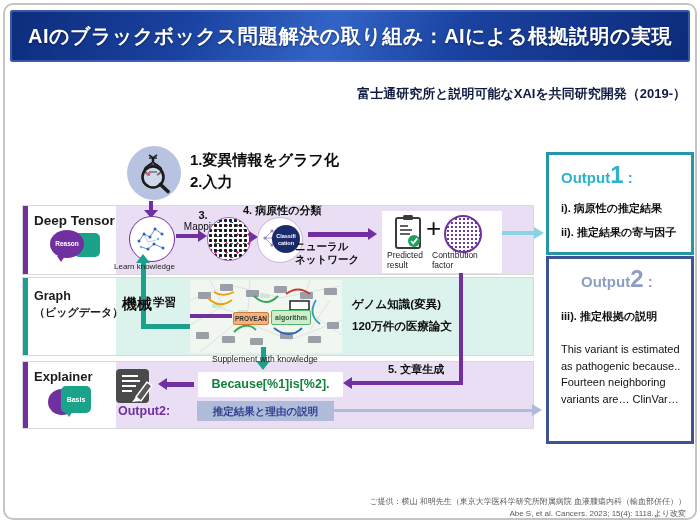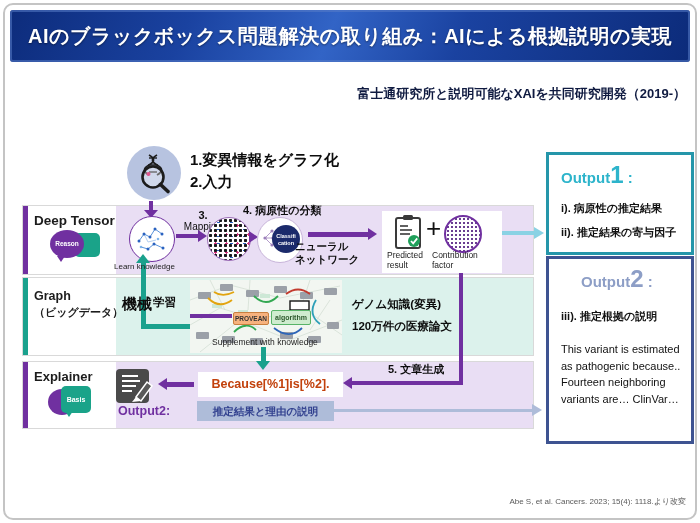--- a/index.html
+++ b/index.html
@@ -68,21 +68,21 @@
   
   #kg-image{left:190px;top:280px;width:152px;height:73px;}
   .badge{font-weight:bold;text-align:center;border-radius:2px;}
   #provean-badge{left:233px;top:312px;width:34px;height:11px;background:#f6b27e;border:1px solid #c97f3f;
     font-size:6.5px;line-height:11px;color:#333;}
   #algorithm-badge{left:271px;top:310px;width:38px;height:13px;background:#cfeccf;border:1px solid #58b368;
     font-size:7px;line-height:13px;color:#2d5a2d;}
 
   
   #because-box{left:198px;top:372px;width:145px;height:25px;background:#fff;text-align:center;
-    font-weight:bold;font-size:12.5px;line-height:25px;color:#c2410c;}
+    font-weight:bold;font-size:12.5px;line-height:25px;color:#15803d;}
   #result-bar{left:197px;top:401px;width:137px;height:20px;background:#aebcd9;text-align:center;
     font-weight:bold;font-size:10.5px;line-height:20px;color:#32418f;}
   #output2-inline{left:118px;top:404px;font-weight:bold;font-size:12.5px;color:#7030a0;}
 
   
   .outbox{background:#fff;}
   #output1-box{left:546px;top:152px;width:142px;height:97px;border:3px solid #2596aa;}
   #output2-box{left:546px;top:256px;width:142px;height:182px;border:3px solid #3e5391;}
   .out-title{left:12px;top:6px;font-weight:bold;}
   .out-word{font-size:15px;}
@@ -290,21 +290,21 @@
     </svg>
   </div>
   <div id="provean-badge" class="abs badge">PROVEAN</div>
   <div id="algorithm-badge" class="abs badge">algorithm</div>
 
   <div class="abs steplabel" style="left:352px;top:297px;font-size:11.5px;">ゲノム知識(変異)</div>
   <div class="abs steplabel" style="left:352px;top:319px;font-size:11.5px;">120万件の医療論文</div>
 
   <div class="abs vline green" style="left:261px;top:347px;width:5px;height:15px;"></div>
   <div class="abs tri tri-down-green" style="left:256px;top:361px;"></div>
-  <div class="abs tinylabel" style="left:212px;top:338px;font-size:8.5px;">Supplement with knowledge</div>
+  <div class="abs tinylabel" style="left:212px;top:355px;font-size:8.5px;">Supplement with knowledge</div>
 
   <div class="abs" style="left:114px;top:367px;">
     <svg width="42" height="38" viewBox="0 0 42 38">
       <rect x="2" y="2" width="33" height="34" rx="4" fill="#4a4a4a"></rect>
       <g stroke="#fff" stroke-width="2">
         <line x1="8" y1="9" x2="24" y2="9"></line>
         <line x1="8" y1="14" x2="26" y2="14"></line>
         <line x1="8" y1="19" x2="22" y2="19"></line>
         <line x1="8" y1="24" x2="18" y2="24"></line>
       </g>
@@ -330,15 +330,16 @@
 
   <div id="output2-box" class="abs outbox">
     <div class="abs out-title">
       <span class="out-word">Output</span><span class="out-num">2</span><span class="out-colon"> :</span>
     </div>
     <div class="abs out-item" style="top:50px;">iii). 推定根拠の説明</div>
     <div class="abs out-body" style="top:82px;">This variant is estimated as pathogenic because.. Fourteen neighboring variants are… ClinVar…</div>
   </div>
 
   <div id="credits" class="abs">
+    <div>ご提供：横山 和明先生（東京大学医科学研究所附属病院 血液腫瘍内科（輸血部併任））</div>
     <div>Abe S, et al. Cancers. 2023; 15(4): 1118.より改変</div>
   </div>
 </div>
 
 </body></html>

